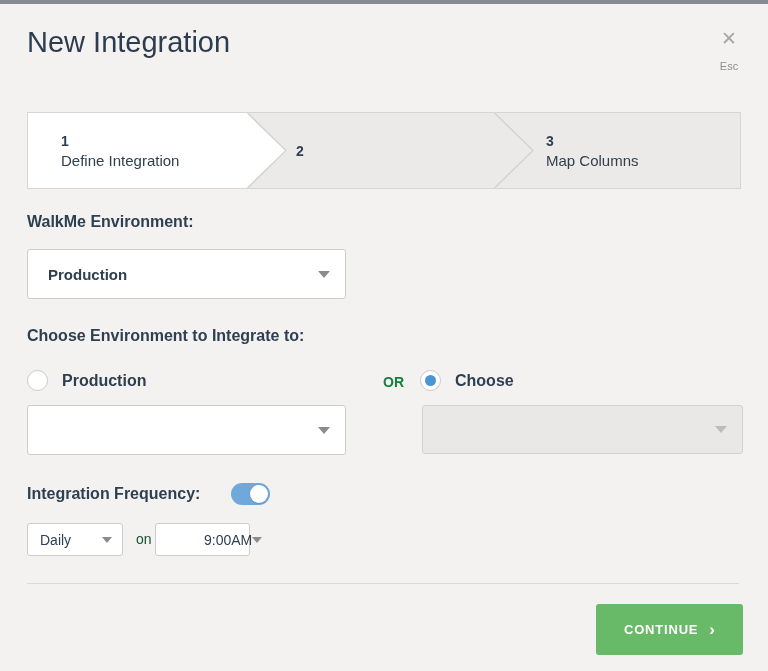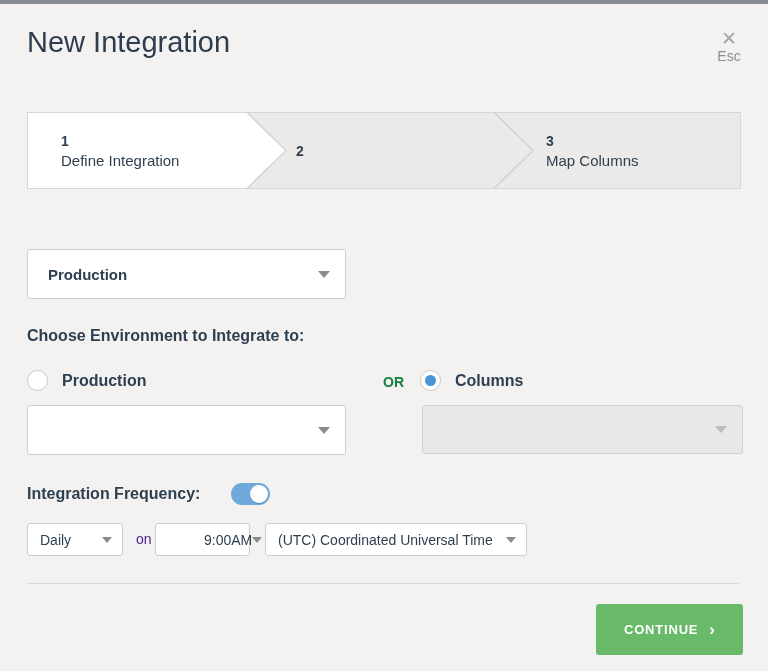--- a/index.html
+++ b/index.html
@@ -17,21 +17,21 @@
   .title {
     position:absolute; left:27px; top:26px;
     font-size:29px; font-weight:400; color:#2d3d4f;
   }
 
   .close {
     position:absolute; right:24px; top:29px; width:30px;
     text-align:center; cursor:pointer;
   }
   .close .x { font-size:19px; line-height:19px; color:#a8a8a8; font-weight:400; }
-  .close .esc { font-size:14px; color:#8d8d8d; margin-top:0; }
+  .close .esc { font-size:11px; color:#8d8d8d; margin-top:12px; }
 
   
   .wizard {
     position:absolute; left:27px; top:112px; width:712px; height:75px;
     background:#eceae8; border:1px solid #d8d6d3;
   }
   .step1-shape {
     position:absolute; left:0; top:0; bottom:0; width:259px; background:#ffffff;
     clip-path:polygon(0 0, 220px 0, 259px 50%, 220px 100%, 0 100%);
   }
@@ -105,21 +105,21 @@
   }
 
   .dd-small { padding:0 10px 0 12px;text-align:right; }
   .dd-small .dd-value { font-size:14px; font-weight:400; }
   .dd-small .caret { border-left-width:5px; border-right-width:5px; border-top-width:6px; }
   .dd-daily { left:27px; top:523px; width:96px; height:33px; }
   .dd-time  { left:155px; top:523px; width:95px; height:33px;padding-left:48px; }
   .dd-tz    { left:265px; top:523px; width:262px; height:33px; }
   .on-label {
     position:absolute; left:136px; top:523px; height:33px; line-height:33px;
-    font-size:14px; color:#4c1d95;
+    font-size:14px; color:#14532d;
   }
 
   .divider { position:absolute; left:27px; top:583px; width:712px; height:1px; background:#dcdad8; }
 
   .continue-btn {
     position:absolute; left:596px; top:604px; width:147px; height:51px;
     background:#68ba68; border:none; border-radius:3px;
     display:flex; align-items:center; justify-content:center; gap:11px;
     cursor:pointer;
   }
@@ -154,38 +154,39 @@
     </div>
     <div class="step s2">
       <div class="num">2</div>
     </div>
     <div class="step s3">
       <div class="num">3</div>
       <div class="lbl">Map Columns</div>
     </div>
   </div>
 
+  <div class="section-label lbl-walkme">WalkMe Environment:</div>
 
   <div class="dropdown dd-walkme">
     <span class="dd-value">Production</span>
     <span class="caret"></span>
   </div>
 
   <div class="section-label lbl-choose">Choose Environment to Integrate to:</div>
 
   <div class="radio-row row-prod">
     <span class="radio"></span>
     <span class="radio-label">Production</span>
   </div>
 
   <div class="or-label">OR</div>
 
   <div class="radio-row row-sandbox">
     <span class="radio checked"></span>
-    <span class="radio-label">Columns</span>
+    <span class="radio-label">Choose</span>
   </div>
 
   <div class="dropdown dd-prod-env">
     <span class="dd-value"></span>
     <span class="caret"></span>
   </div>
 
   <div class="dropdown dd-sandbox-env">
     <span class="dd-value"></span>
     <span class="caret"></span>
@@ -202,24 +203,20 @@
     <span class="caret"></span>
   </div>
 
   <div class="on-label">on</div>
 
   <div class="dropdown dd-small dd-time">
     <span class="dd-value">9:00AM</span>
     <span class="caret"></span>
   </div>
 
-  <div class="dropdown dd-small dd-tz">
-    <span class="dd-value">(UTC) Coordinated Universal Time</span>
-    <span class="caret"></span>
-  </div>
 
   <div class="divider"></div>
 
   <button class="continue-btn">
     <span class="txt">CONTINUE</span>
     <span class="chev">›</span>
   </button>
 </div>
 
 </body></html>

